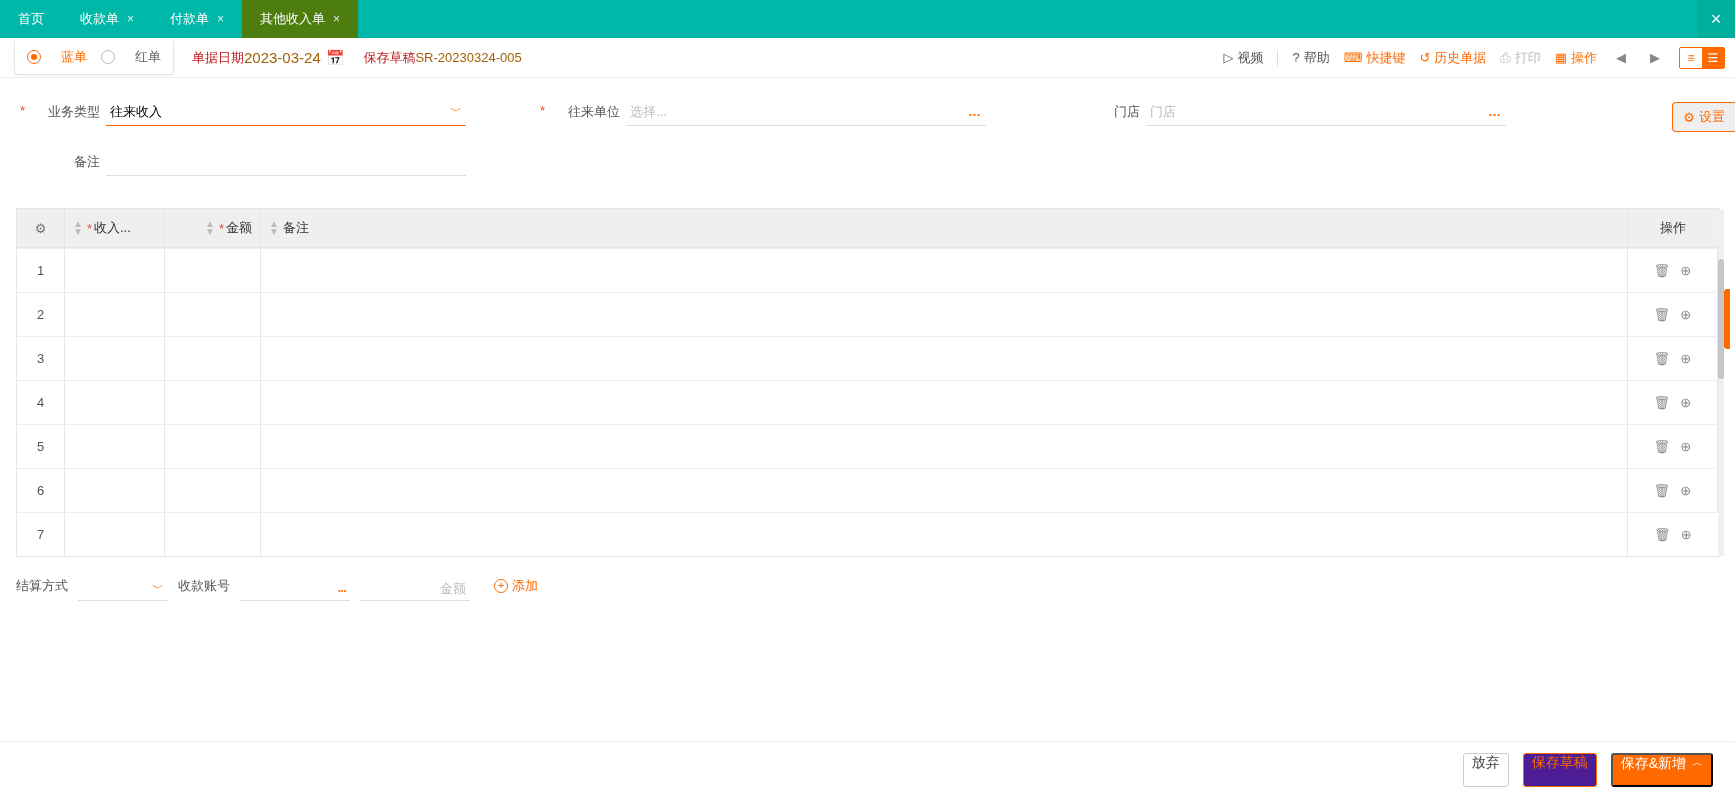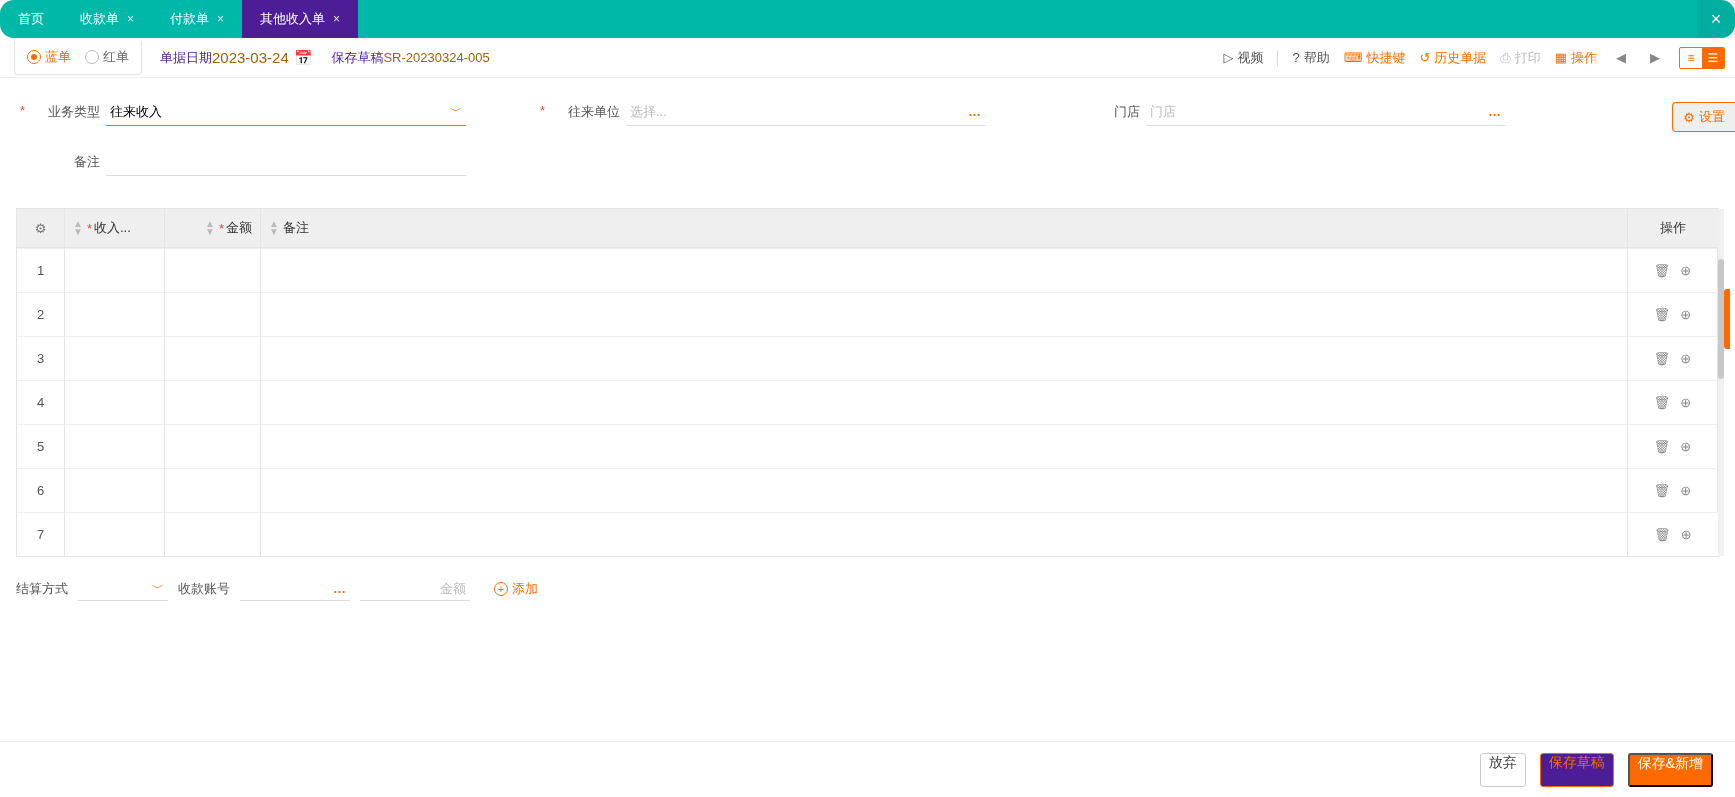--- a/index.html
+++ b/index.html
@@ -1,33 +1,33 @@
 <!DOCTYPE html>
 <html><head>
 <meta charset="utf-8">
 <style>
   * { box-sizing: border-box; margin: 0; padding: 0; }
   body { font-family: "Microsoft YaHei", Arial, sans-serif; font-size: 13px; color: #333; background: #fff; overflow: hidden; }
   
   
-  .tab-bar { background: #00b8a8; height: 38px; display: flex; align-items: stretch; position: relative; border-radius: 14px; }
+  .tab-bar { background: #00b8a8; height: 38px; display: flex; align-items: stretch; position: relative; }
   .tab { padding: 0 18px; display: flex; align-items: center; color: #fff; cursor: pointer; gap: 8px; font-size: 13px; }
-  .tab.active { background: #4c1d95; }
+  .tab.active { background: #4d7c0f; }
   .tab .close-x { font-size: 12px; opacity: .85; }
   .tab-bar .global-close { position: absolute; right: 0; top: 0; width: 38px; height: 38px; display:flex; align-items:center; justify-content:center; color:#fff; background: rgba(0,0,0,.05); cursor:pointer; font-size:18px;}
   
   
   .toolbar { height: 40px; display: flex; align-items: center; border-bottom: 1px solid #eee; position: relative; padding-right: 10px;}
   .bill-type-box { background:#fff; border:1px solid #e5e5e5; border-top:none; border-radius:0 0 4px 4px; height:34px; display:flex; align-items:center; margin-left:14px; padding:0 12px; gap:14px; box-shadow:0 1px 2px rgba(0,0,0,.04);}
-  .radio { display:inline-flex; align-items:center; gap:4px; cursor:pointer; color:#666;}
+  .radio { display:inline-flex; align-items:center; gap:20px; cursor:pointer; color:#666;}
   .radio .dot { width:14px; height:14px; border:1px solid #bbb; border-radius:50%; display:inline-flex; align-items:center; justify-content:center;}
   .radio.selected { color: #ff6a00; }
   .radio.selected .dot { border-color:#ff6a00; }
   .radio.selected .dot::after { content:""; width:6px; height:6px; background:#ff6a00; border-radius:50%; }
-  .tb-label { color:#4c1d95; margin-left:18px; }
+  .tb-label { color:#b91c1c; margin-left:18px; }
   .tb-value { color:#a16207; }
   .date-icon { color:#ff6a00; margin-left:6px; font-size:15px; }
   .toolbar-right { margin-left:auto; display:flex; align-items:center; gap:14px; color:#555;}
   .toolbar-right .link { display:inline-flex; align-items:center; gap:4px; cursor:pointer; }
   .toolbar-right .orange { color:#ff6a00; }
   .divider-v { width:1px; height:16px; background:#ddd; }
   .icon-btn { width:20px; height:20px; display:inline-flex; align-items:center; justify-content:center; cursor:pointer; color:#888;}
   .toggle-group { display:flex; border:1px solid #ff6a00; border-radius:2px; overflow:hidden;}
   .toggle-group span { width:22px; height:20px; display:flex; align-items:center; justify-content:center; font-size:12px; cursor:pointer;}
   .toggle-group .on { background:#ff6a00; color:#fff;}
@@ -59,34 +59,34 @@
   .th .gear { color:#777; cursor:pointer;}
   .tbody .td { border-top:1px solid #eee; height:44px; color:#555;}
   .td.ops { gap:10px; color:#888; justify-content:center;}
   .td.ops span { cursor:pointer;}
   .tfoot .td { background:#fdf6e9; border-top:1px solid #e5e5e5; height:44px; font-weight:bold;}
   .vscroll { position:absolute; right:-6px; top:0; bottom:0; width:6px; background:#f0f0f0;}
   .vscroll .thumb { position:absolute; left:0; right:0; top:50px; height:120px; background:#c7c7c7; border-radius:3px;}
   .right-edge { position:absolute; right:-12px; top:80px; width:6px; height:60px; background:#ff6a00; border-radius:3px 0 0 3px;}
   
   
-  .settle-row { display:flex; align-items:center; gap:10px; padding:10px 0 30px 16px; color:#555;}
+  .settle-row { display:flex; align-items:flex-start; gap:10px; padding:10px 0 30px 16px; color:#555;font-family:Liberation Mono, monospace;}
   .settle-row .underline { border-bottom:1px solid #ddd; min-width:100px; height:24px; display:flex; align-items:center; padding:0 4px;}
   .settle-row .caret2 { color:#ff6a00; font-size:12px; cursor:pointer;}
   .settle-row .dots2 { color:#ff6a00; font-weight:bold; cursor:pointer;}
   .settle-row .hint { color:#bbb; text-align:right; flex:0 0 auto;}
   .add-link { color:#ff6a00; display:inline-flex; align-items:center; gap:4px; cursor:pointer; margin-left:14px;}
   .add-link .plus { width:14px; height:14px; border:1px solid #ff6a00; border-radius:50%; display:inline-flex; align-items:center; justify-content:center; font-size:11px; line-height:1;}
   
   
   .footer { position:fixed; bottom:0; left:0; right:0; height:56px; border-top:1px solid #eee; background:#fff; display:flex; align-items:center; justify-content:flex-end; gap:14px; padding:0 22px;}
   .btn { height:34px; padding:0 8px; border-radius:3px; cursor:pointer; display:inline-flex; align-items:flex-start; font-size:14px;}
   .btn-default { border:1px solid #ccc; background:#fff; color:#444;}
   .btn-outline { border:1px solid #ff6a00; color:#ff6a00; background:#4c1d95;}
-  .btn-primary { background:#ff6a00; color:#fff; gap:6px;flex-direction:column;}
+  .btn-primary { background:#ff6a00; color:#fff; gap:6px;}
   .btn-primary .up { font-size:11px;}
   
   ::placeholder { color:#bbb; }
 </style>
 </head>
 <body>
 
 <div class="tab-bar">
   <div class="tab">
       <span>首页</span>

